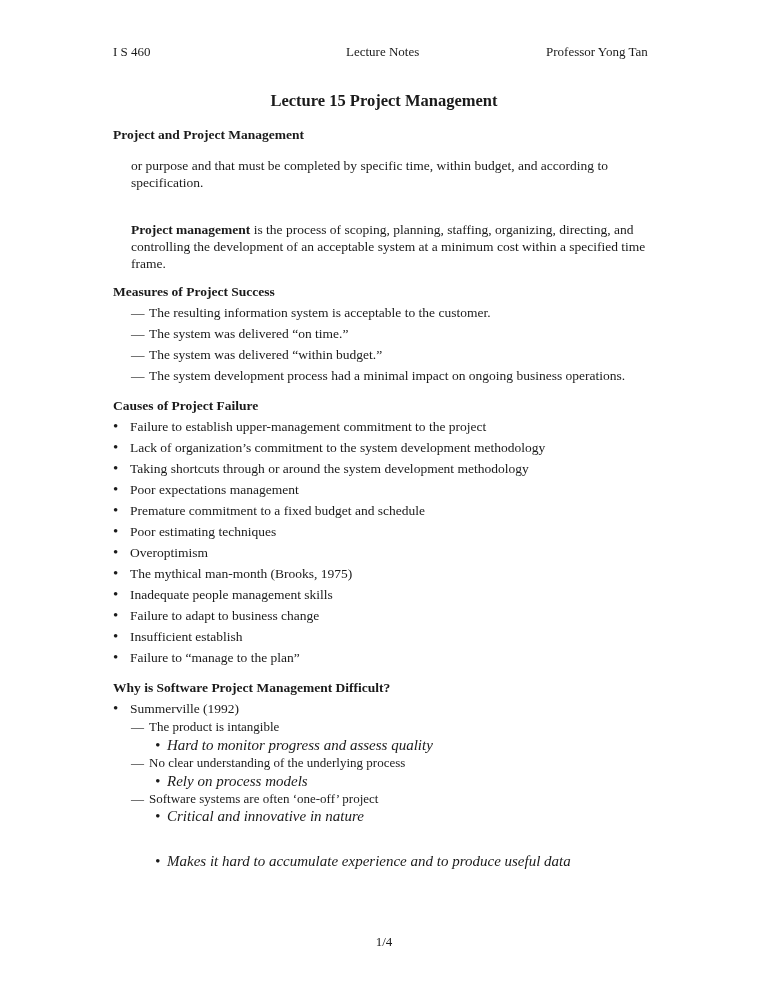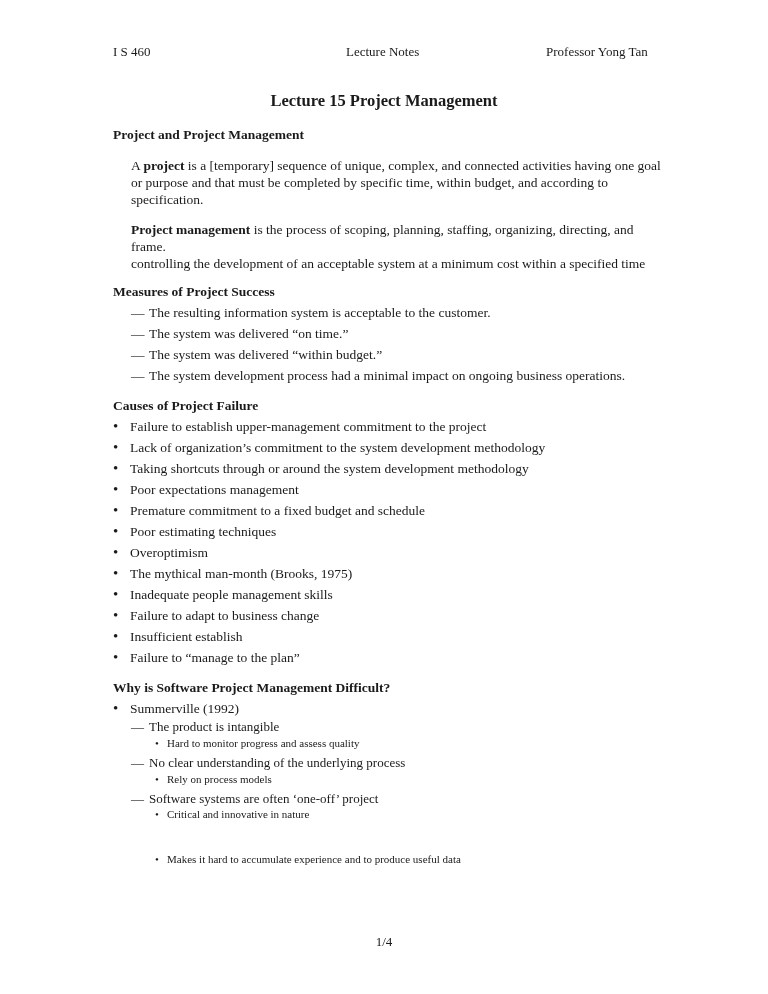--- a/index.html
+++ b/index.html
@@ -14,47 +14,46 @@
            font-size: 16.5px; font-weight: bold; }
   .h { position: absolute; left: 113px; font-size: 13.5px; font-weight: bold; }
   .para { position: absolute; left: 131px; width: 535px; font-size: 13.5px; line-height: 17px; }
   .para b { font-weight: bold; }
   .dash-item { position: absolute; left: 131px; font-size: 13.5px; white-space: nowrap; }
   .dash-item .d { display: inline-block; width: 18px; }
   .bul { position: absolute; left: 113px; font-size: 13.5px; white-space: nowrap; }
   .bul .b { display: inline-block; width: 17px; font-size: 15px; }
   .sub-dash { position: absolute; left: 131px; font-size: 13px; white-space: nowrap; }
   .sub-dash .d { display: inline-block; width: 18px; }
-  .sub-bul { position: absolute; left: 155px; font-size: 11px; white-space: nowrap; }
+  .sub-bul { position: absolute; left: 155px; font-size: 15px; white-space: nowrap; font-style: italic; }
   .sub-bul .b { display: inline-block; width: 12px; }
   .footer { position: absolute; top: 934px; left: 0; width: 768px; text-align: center; font-size: 13px; }
 </style>
 </head>
 <body>
 
 <div class="page">
 
   <div class="hdr hdr-left">I S 460</div>
   <div class="hdr hdr-center">Lecture Notes</div>
   <div class="hdr hdr-right">Professor Yong Tan</div>
 
   <div class="title">Lecture 15 Project Management</div>
 
   <div class="h" style="top:127px;">Project and Project Management</div>
 
   <div class="para" style="top:157px;">
-    <div><span>A </span><b>project</b><span> is a [temporary] sequence of unique, complex, and connected activities having one goal</span></div>
     <div>or purpose and that must be completed by specific time, within budget, and according to</div>
     <div>specification.</div>
   </div>
 
   <div class="para" style="top:221px;">
     <div><b>Project management</b><span> is the process of scoping, planning, staffing, organizing, directing, and</span></div>
+    <div>controlling the development of an acceptable system at a minimum cost within a specified time</div>
     <div>frame.</div>
-    <div>controlling the development of an acceptable system at a minimum cost within a specified time</div>
   </div>
 
   <div class="h" style="top:284px;">Measures of Project Success</div>
   <div class="dash-item" style="top:305px;"><span class="d">—</span><span>The resulting information system is acceptable to the customer.</span></div>
   <div class="dash-item" style="top:326px;"><span class="d">—</span><span>The system was delivered “on time.”</span></div>
   <div class="dash-item" style="top:347px;"><span class="d">—</span><span>The system was delivered “within budget.”</span></div>
   <div class="dash-item" style="top:368px;"><span class="d">—</span><span>The system development process had a minimal impact on ongoing business operations.</span></div>
 
   <div class="h" style="top:398px;">Causes of Project Failure</div>
   <div class="bul" style="top:418px;"><span class="b">•</span><span>Failure to establish upper-management commitment to the project</span></div>

